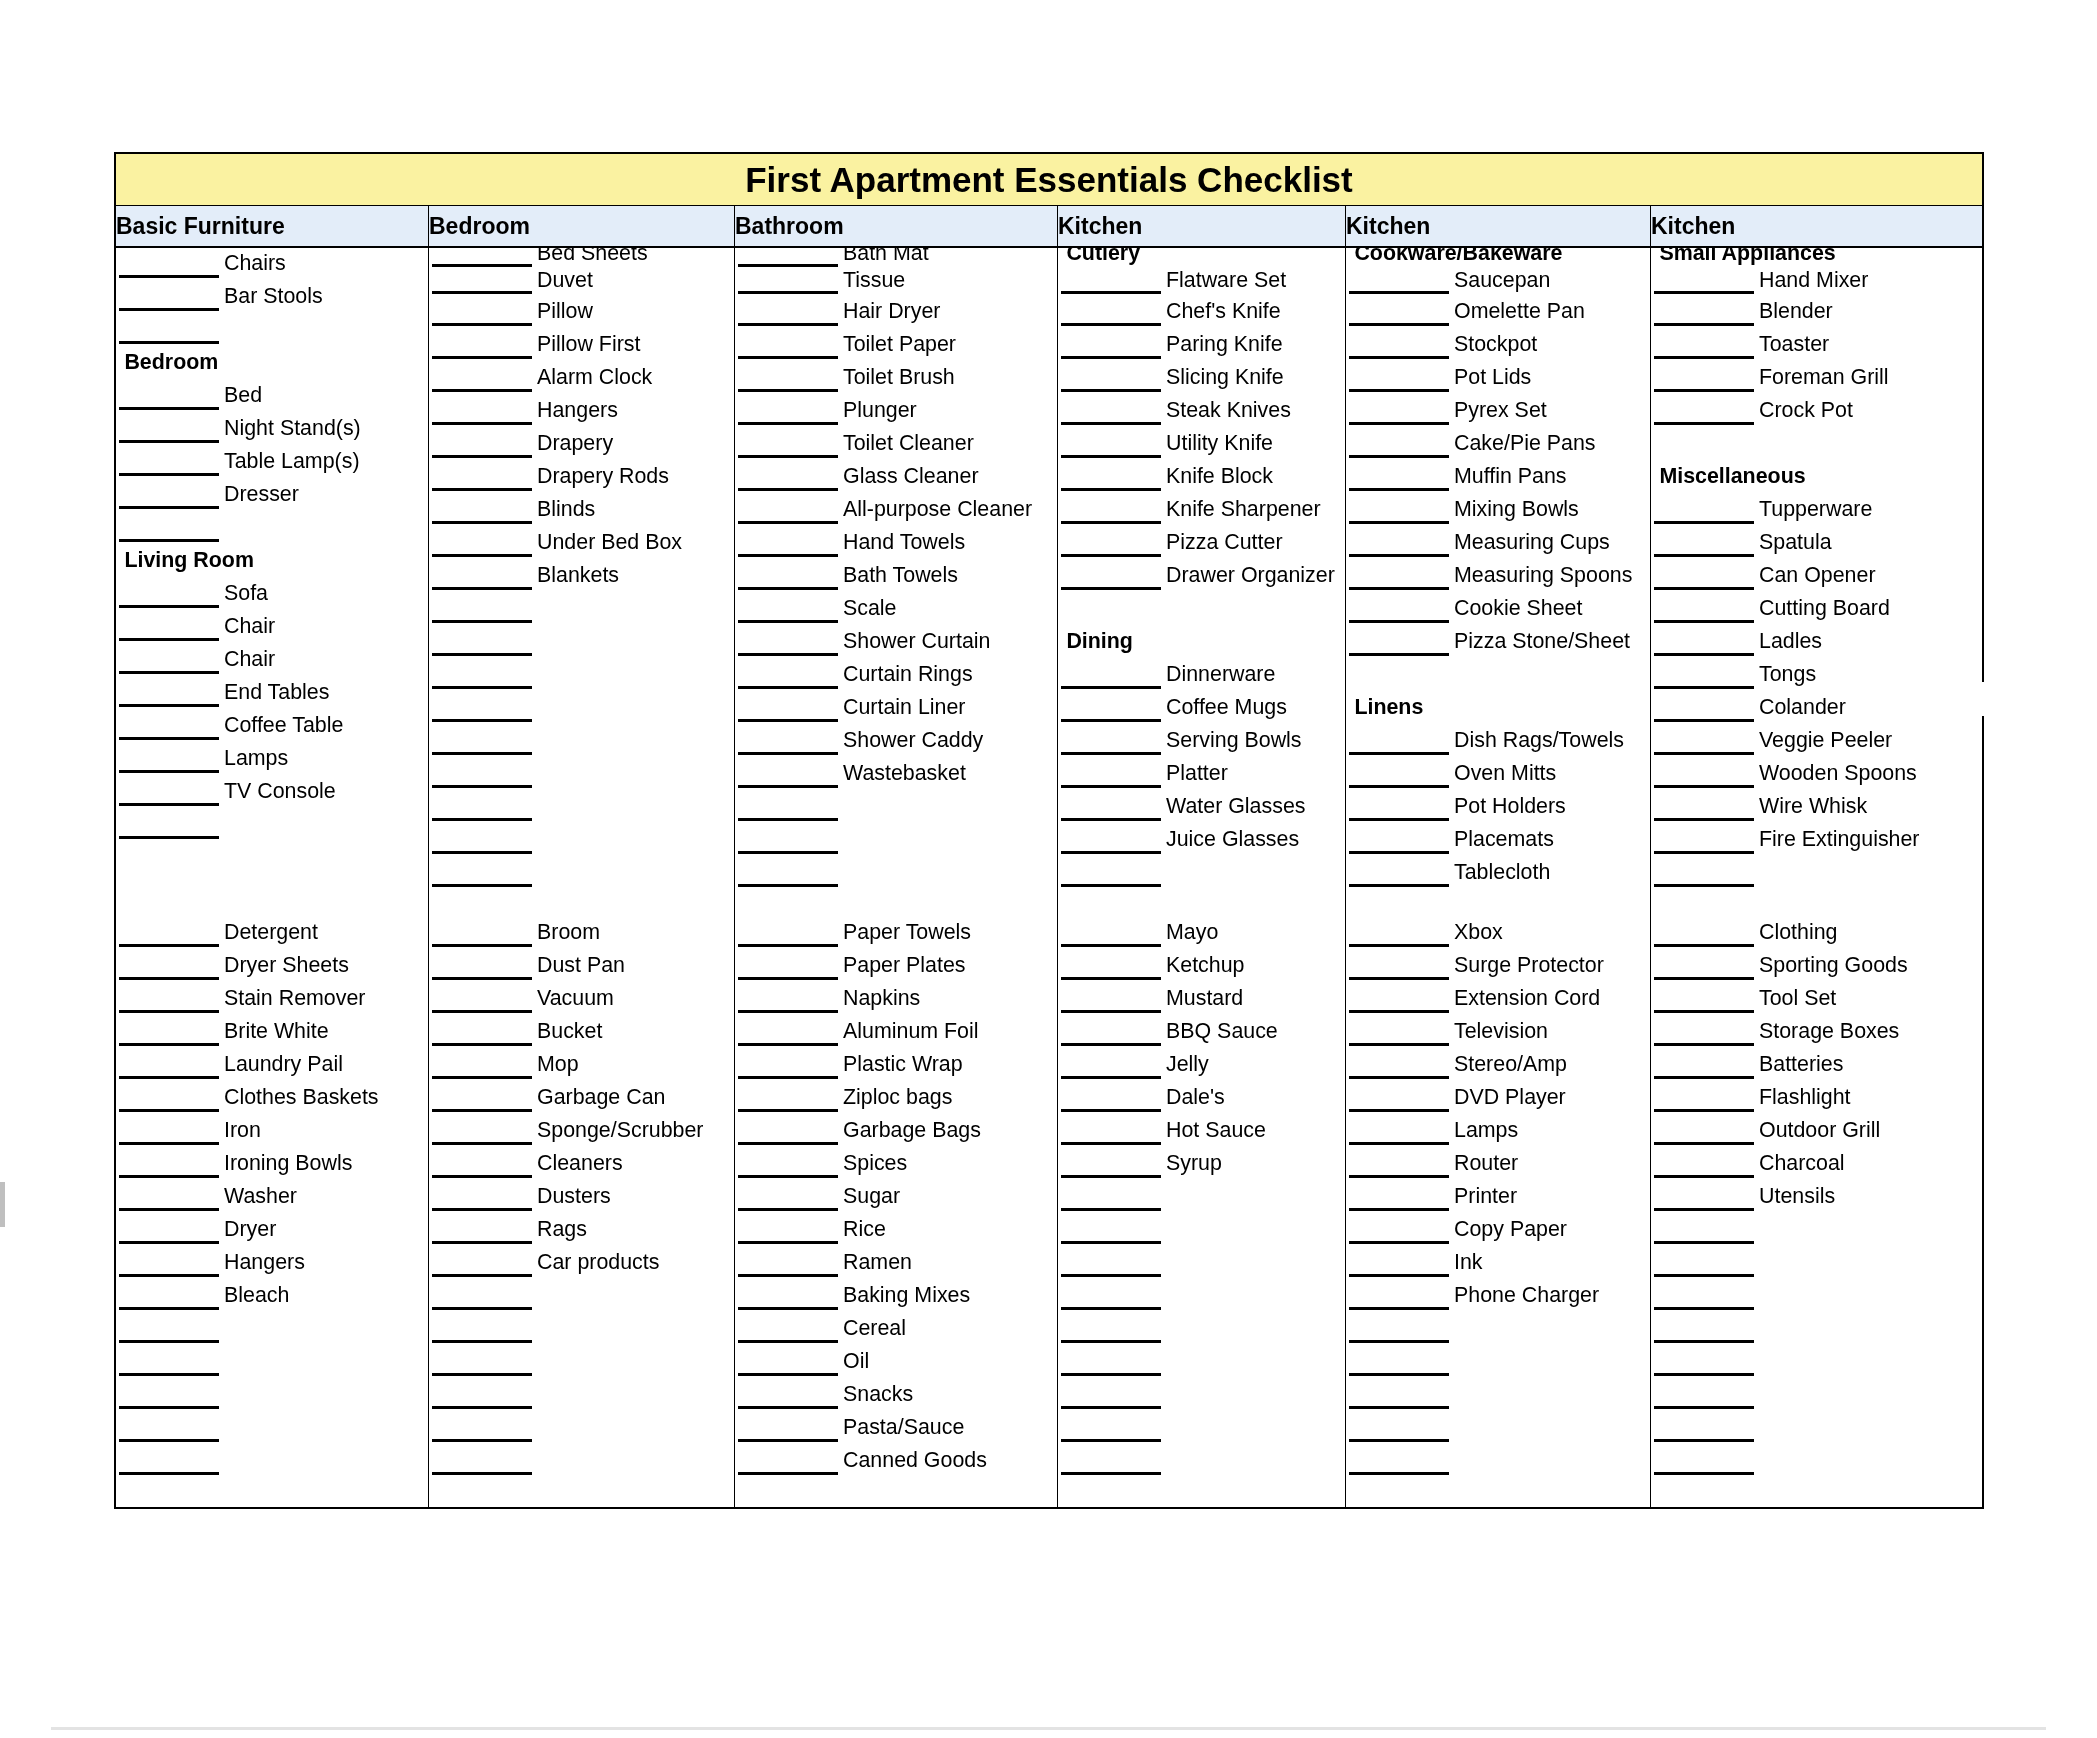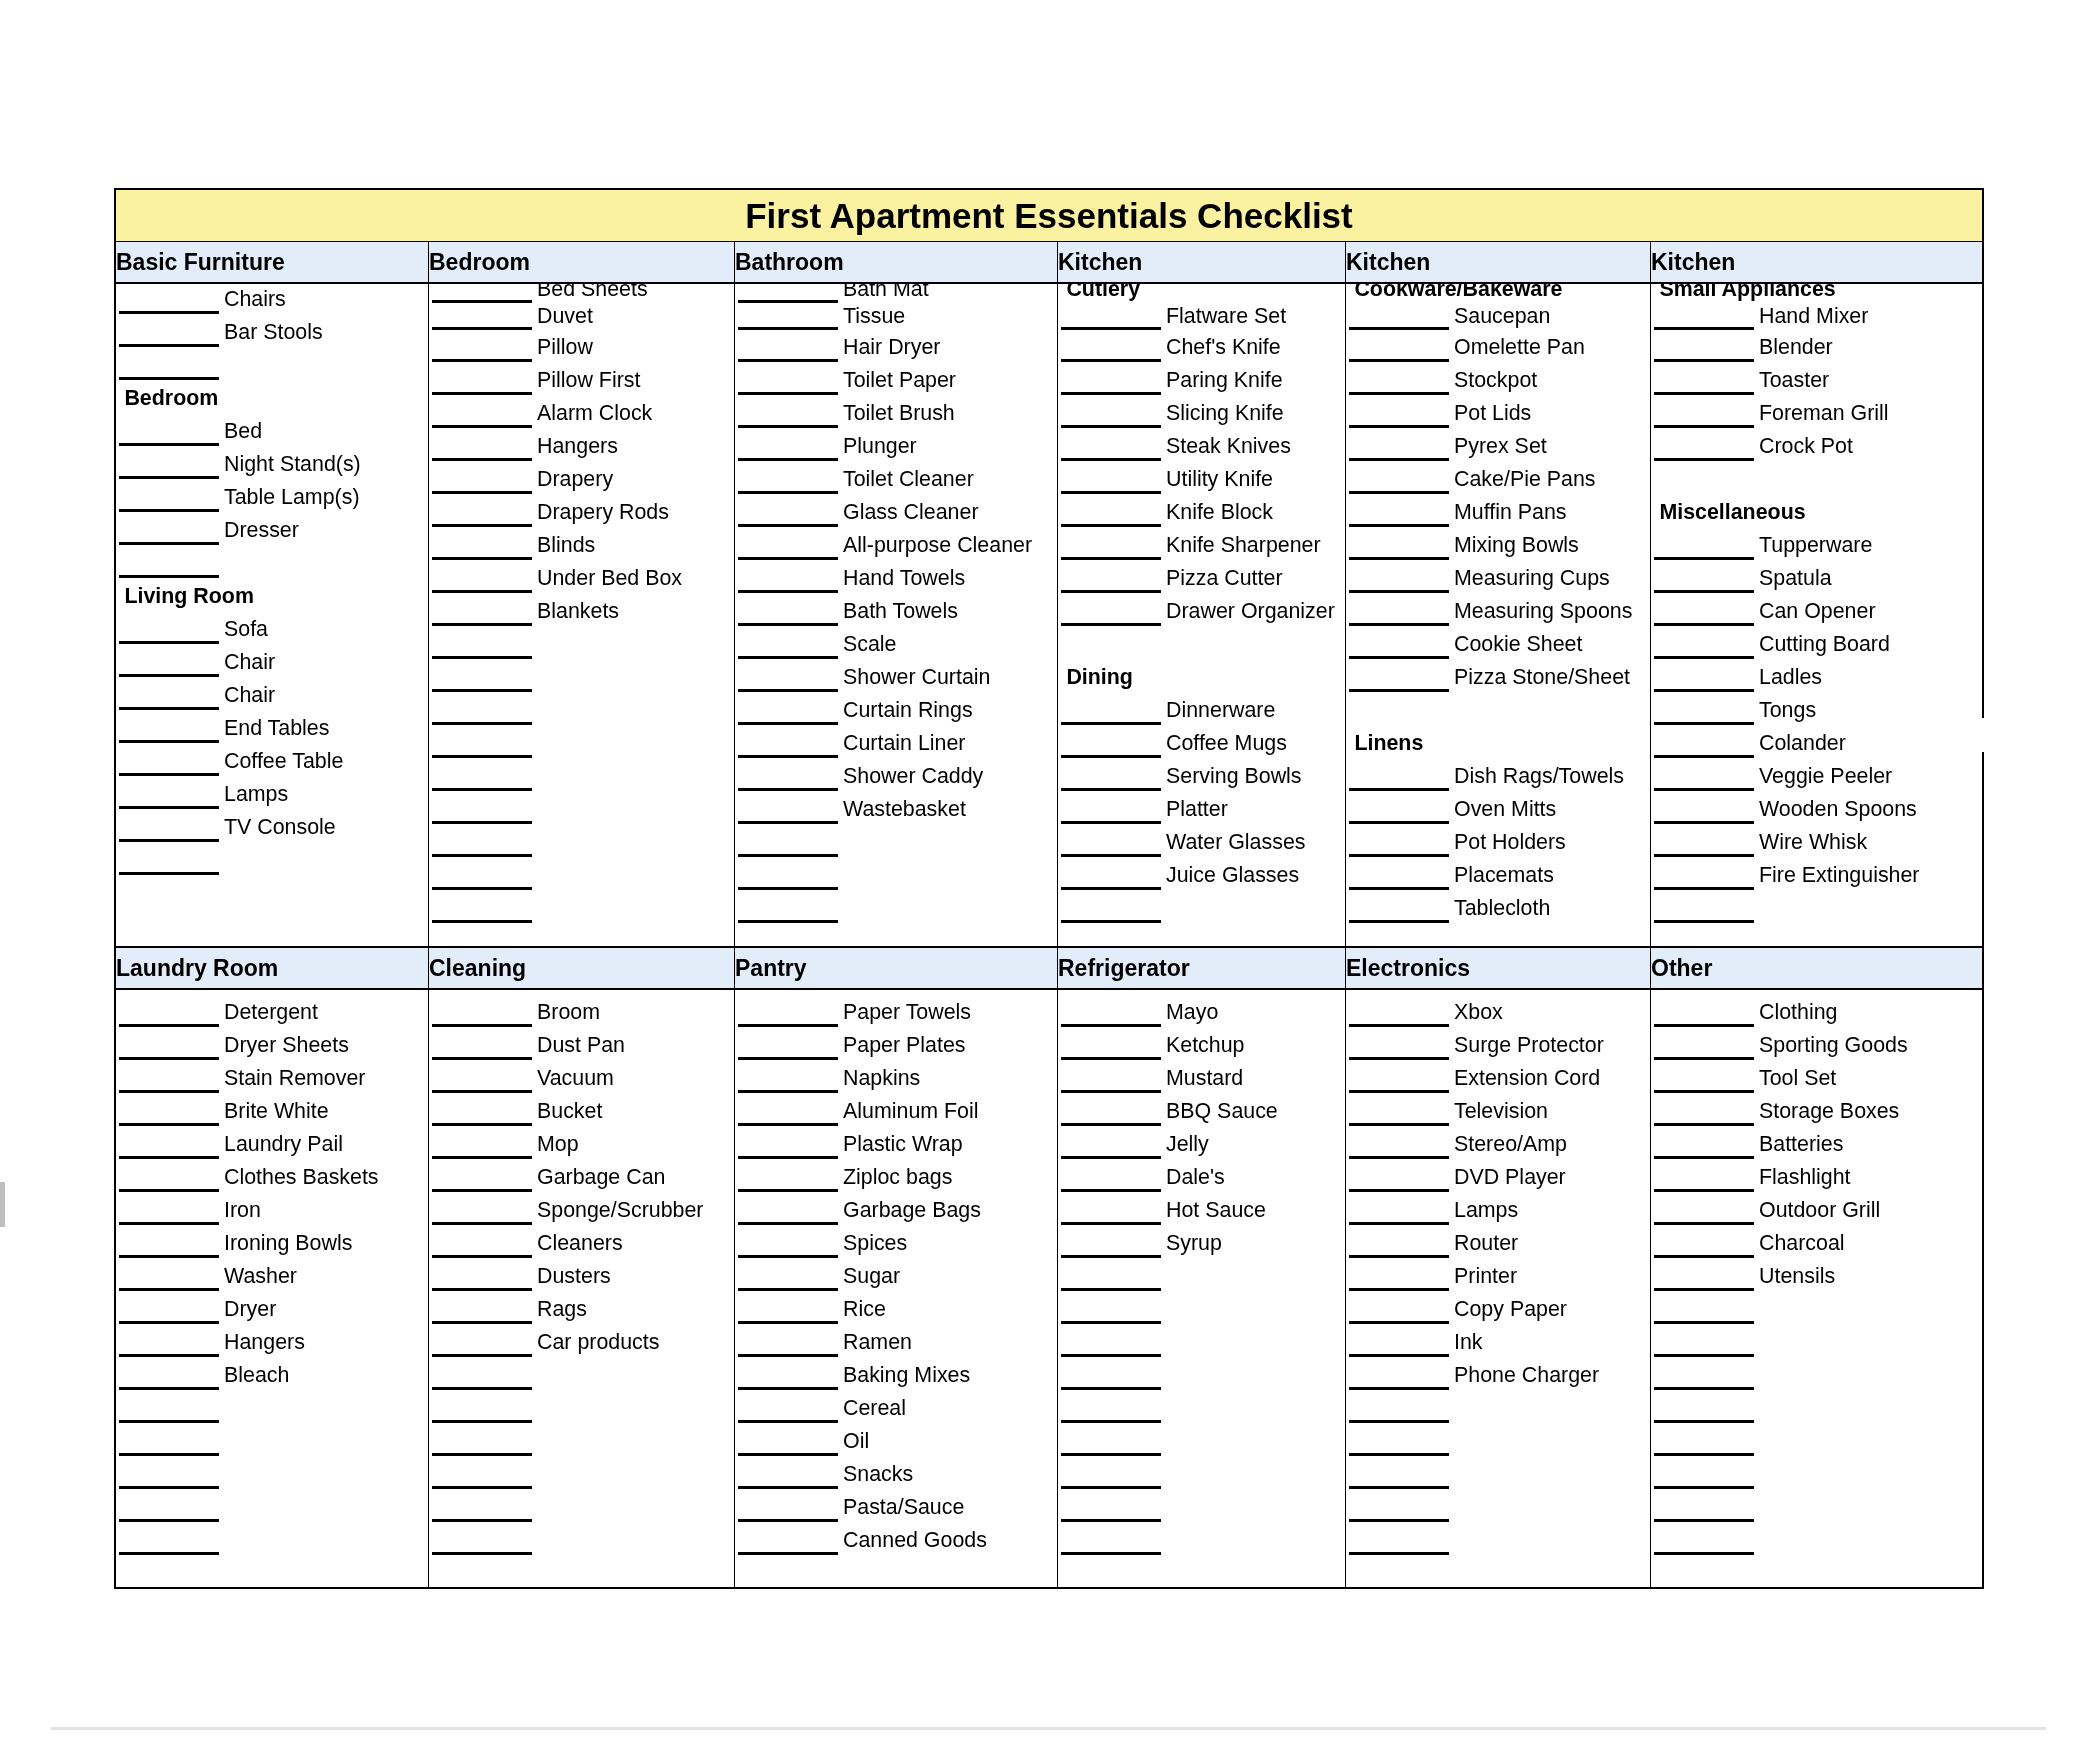--- a/index.html
+++ b/index.html
@@ -8,21 +8,21 @@
     --ink:#000000;
   }
   html,body{margin:0;padding:0;}
   body{
     width:2098px;height:1739px;position:relative;background:#ffffff;
     font-family:"Liberation Sans", sans-serif;color:var(--ink);
     overflow:hidden;
   }
   .sheet{
     position:absolute;left:114px;top:152px;width:1866px;
-    border:2.8px solid var(--ink);background:#fff;margin-top:36px;
+    border:2.8px solid var(--ink);background:#fff;
   }
   .title-bar{
     height:51px;background:var(--title-bg);
     border-bottom:1.9px solid var(--ink);
     font-weight:bold;font-size:35px;line-height:51px;text-align:center;
     letter-spacing:0px;
   }
   .hdr{
     display:grid;grid-template-columns:312px 306px 323px 288px 305px 332px;
     background:var(--header-bg);height:40px;border-bottom:2.8px solid var(--ink);
@@ -537,28 +537,20 @@
             <div class="bl"></div>
             <span class="lbl">Fire Extinguisher</span>
           </div>
           <div class="row">
             <div class="bl"></div>
           </div>
         </div>
       </div>
     </div>
   <div class="block" data-block="1">
-      <div class="hdr">
-        <div class="hcell">Laundry Room</div>
-        <div class="hcell">Cleaning</div>
-        <div class="hcell">Pantry</div>
-        <div class="hcell">Refrigerator</div>
-        <div class="hcell">Electronics</div>
-        <div class="hcell">Other</div>
-      </div>
       <div class="content">
         <div class="col">
           <div class="row">
             <div class="bl"></div>
             <span class="lbl">Detergent</span>
           </div>
           <div class="row">
             <div class="bl"></div>
             <span class="lbl">Dryer Sheets</span>
           </div>

